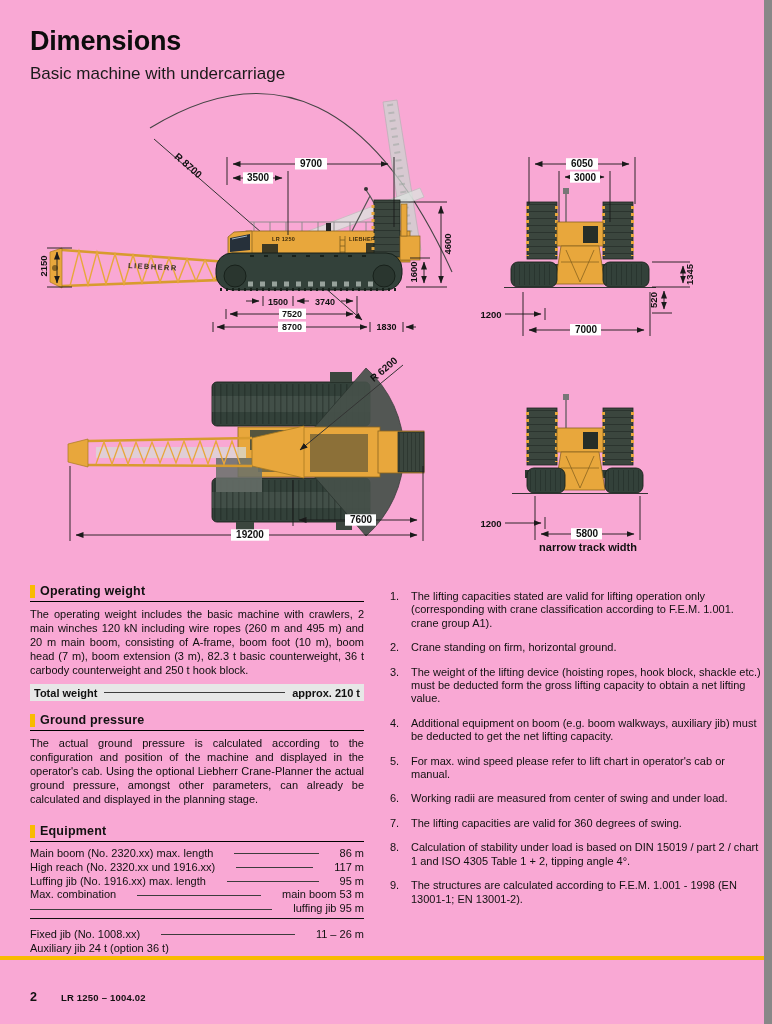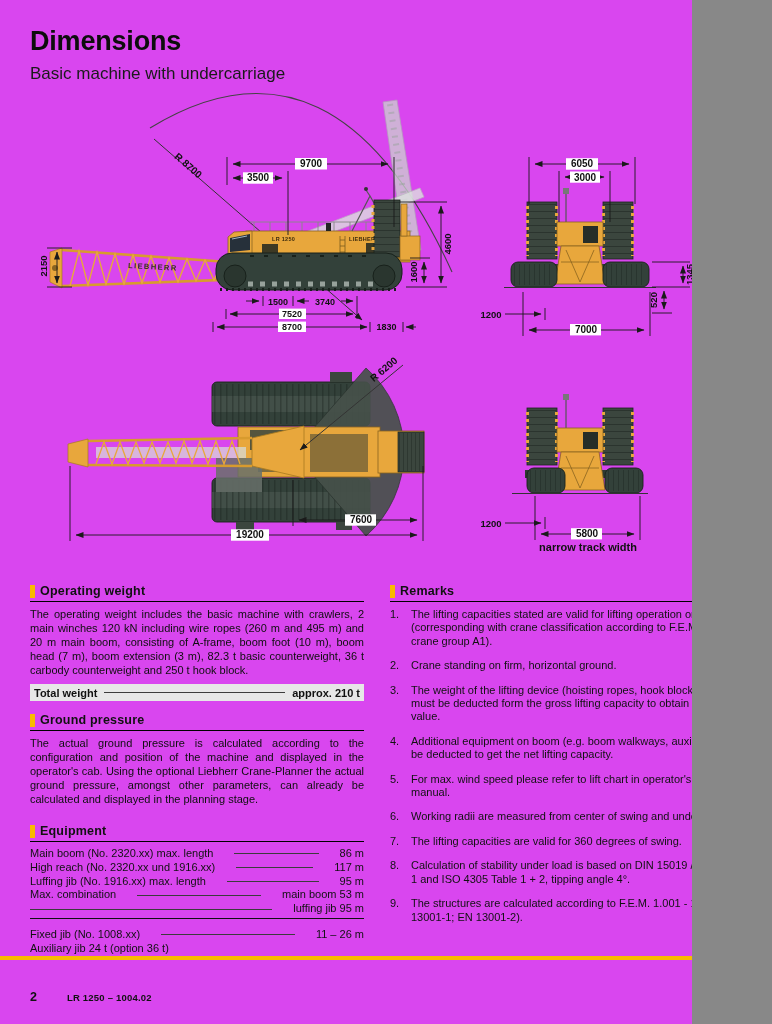--- a/index.html
+++ b/index.html
@@ -1,16 +1,16 @@
 <!DOCTYPE html>
 <html style="--accent-yellow: #F9BB00; --crane-yellow: #E8A73C; --crane-yellow-dark: #C08A28; --track-green: #33413A; --counterweight-green: #3B463E; --ghost-gray: #CCD4D0; --total-row-gray: #E7E7E7; --text-black: #111111;"><head>
 <meta charset="utf-8">
 <style>
   html,body{margin:0;padding:0;background:#888;}
-  .page{position:relative;width:692px;height:1024px;background:#d946ef;overflow:hidden;
+  .page{position:relative;width:764px;height:1024px;background:#f9a8d4;overflow:hidden;
         font-family:"Liberation Sans",sans-serif;color:#111;}
   .page-title{position:absolute;left:30px;top:26px;font-size:27px;font-weight:bold;letter-spacing:-0.2px;color:#0d0d0d;}
   .page-subtitle{position:absolute;left:30px;top:64px;font-size:17px;color:#1a1a1a;}
   .drawings{position:absolute;left:0;top:85px;width:772px;height:492px;}
   svg text{font-family:"Liberation Sans",sans-serif;}
   .dim{font-size:10px;font-weight:bold;fill:#111;text-anchor:middle;}
   .dimsm{font-size:9px;font-weight:bold;fill:#111;text-anchor:middle;}
   .dimv{font-size:9.5px;font-weight:bold;fill:#111;text-anchor:middle;}
   .cap{font-size:11px;font-weight:bold;fill:#111;text-anchor:middle;}
   .tinylabel{font-size:5.5px;font-weight:bold;fill:#3a2a0c;letter-spacing:0.3px;}
@@ -34,21 +34,21 @@
   .equip-row .val{white-space:nowrap;}
   .rule-top{border-top:1.1px solid #111;margin-top:2px;padding-top:9px;}
   .remarks-list{margin-top:0;}
   .remark{display:flex;font-size:11px;line-height:13.4px;margin-top:11px;}
   .remark:first-child{margin-top:6px;}
   .remark-no{flex:0 0 21px;}
   .remark-text{flex:1;}
   .bottom-rule{position:absolute;left:0;top:956px;width:766px;height:3.5px;background:var(--accent-yellow,#F9BB00);}
   .footer{position:absolute;left:30px;top:990px;display:flex;align-items:baseline;}
   .pageno{font-size:12.5px;font-weight:bold;}
-  .docref{font-size:9.5px;font-weight:bold;margin-left:23px;letter-spacing:0.2px;padding-left:7px;}
+  .docref{font-size:9.5px;font-weight:bold;margin-left:17px;letter-spacing:0.2px;padding-left:7px;}
 </style>
 </head>
 <body>
 
 <div class="page">
 
   <div class="page-title">Dimensions</div>
   <div class="page-subtitle">Basic machine with undercarriage</div>
 
   <svg class="drawings" viewBox="0 85 772 492">
@@ -312,24 +312,20 @@
         <span class="leader"></span>
         <span class="val">11 – 26 m</span>
       </div>
       <div class="equip-row">
         <span>Auxiliary jib  24 t (option 36 t)</span>
       </div>
     </div>
   </div>
 
   <div class="col col-right">
-    <div class="sechead">
-      <span class="accent-bar"></span>
-      <span class="sechead-text">Remarks</span>
-    </div>
     <div class="remarks-list">
       <div class="remark">
         <span class="remark-no">1.</span>
         <span class="remark-text">The lifting capacities stated are valid for lifting operation only (corresponding with crane classification according to F.E.M. 1.001. crane group A1).</span>
       </div>
       <div class="remark">
         <span class="remark-no">2.</span>
         <span class="remark-text">Crane standing on firm, horizontal ground.</span>
       </div>
       <div class="remark">

